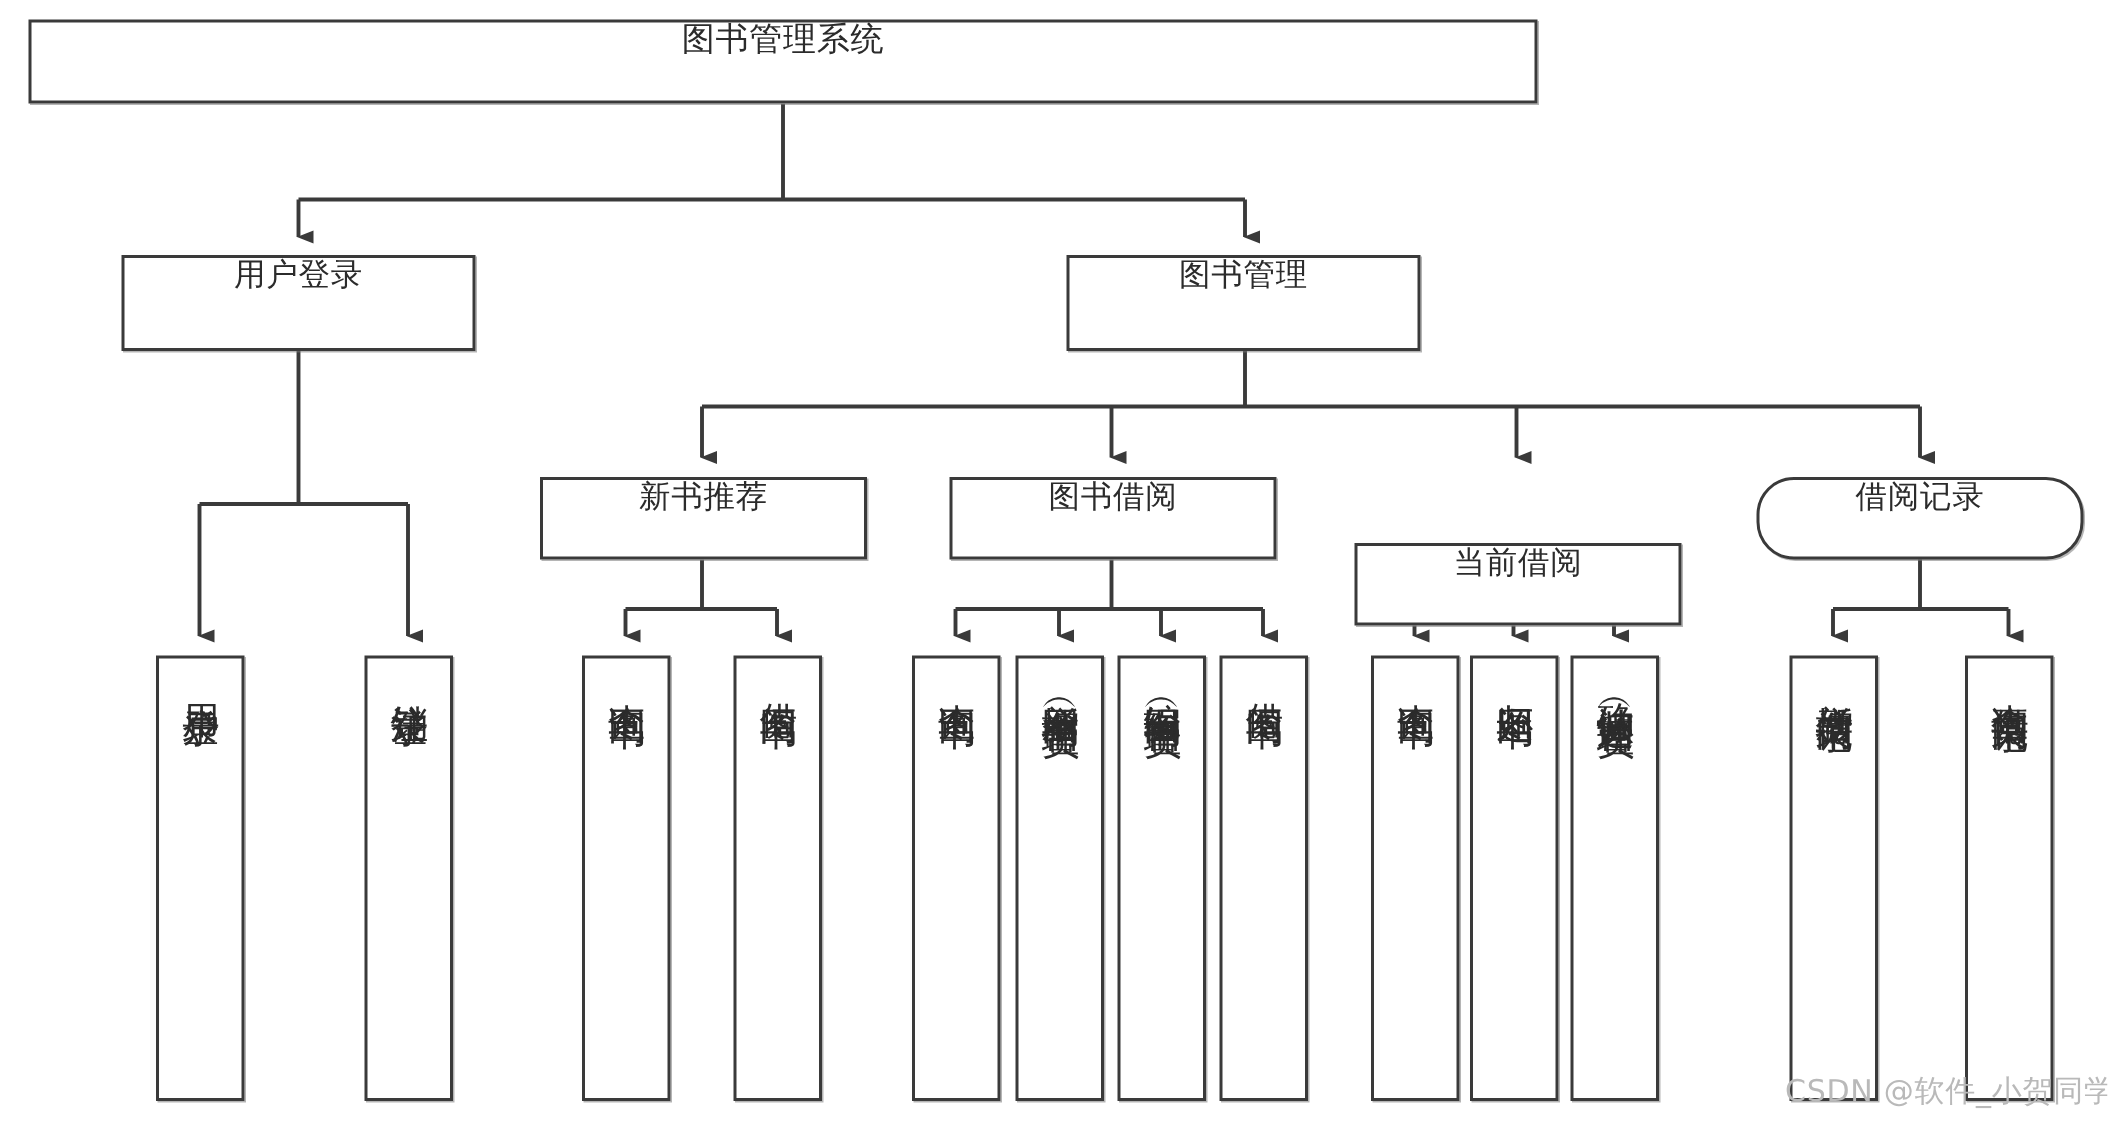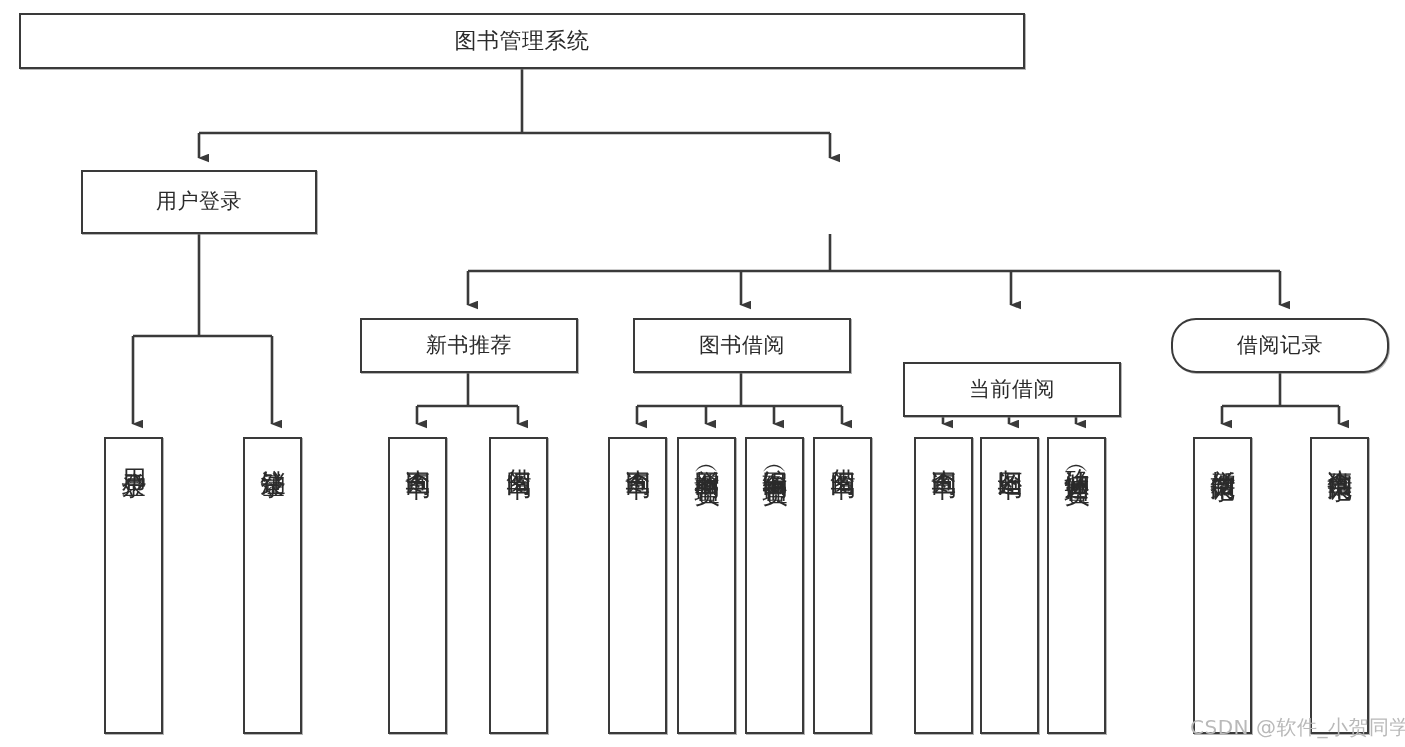--- a/index.html
+++ b/index.html
@@ -25,21 +25,20 @@
     width: 1405px;
     height: 747px;
   }
   .node {
     position: absolute;
     box-sizing: border-box;
     border: 2px solid #3a3a3a;
     background: #ffffff;
     color: #2b2b2b;
     display: flex;
-    align-items: center;
     justify-content: center;
     box-shadow: 1px 1px 0 rgba(120,120,120,0.55);
   }
   .node .node-label {
     display: block;
     text-align: center;
     line-height: 1.12;
     letter-spacing: 0.5px;
   }
   
@@ -131,20 +130,23 @@
     </g>
   </svg>
 
   <div class="node node-h node-root" style="left:19px; top:13px; width:1006px; height:56px;">
     <span class="node-label">图书管理系统</span>
   </div>
 
   <div class="node node-h" style="left:81px; top:170px; width:236px; height:64px;">
     <span class="node-label">用户登录</span>
   </div>
+  <div class="node node-h" style="left:711px; top:170px; width:236px; height:64px;">
+    <span class="node-label">图书管理</span>
+  </div>
 
   <div class="node node-h" style="left:633px; top:318px; width:218px; height:55px;">
     <span class="node-label">图书借阅</span>
   </div>
   <div class="node node-h" style="left:360px; top:318px; width:218px; height:55px;">
     <span class="node-label">新书推荐</span>
   </div>
   <div class="node node-h" style="left:903px; top:318px; width:218px; height:55px;margin-top:44px;">
     <span class="node-label">当前借阅</span>
   </div>

